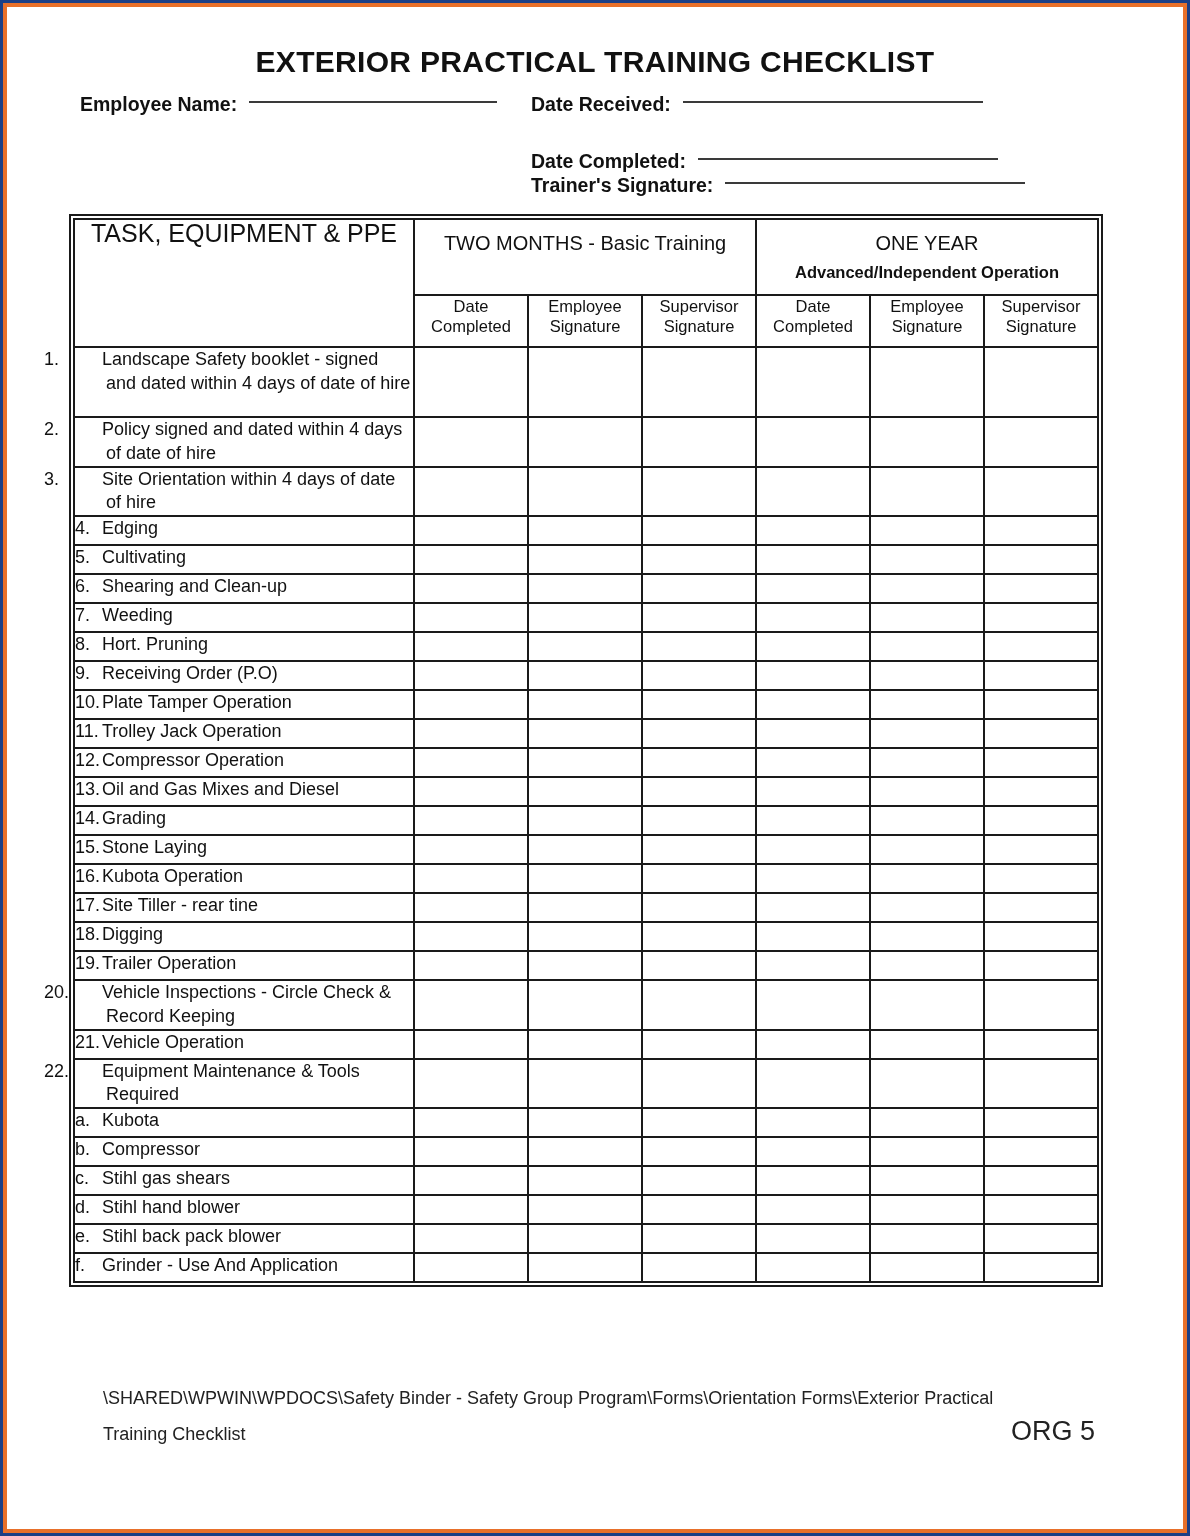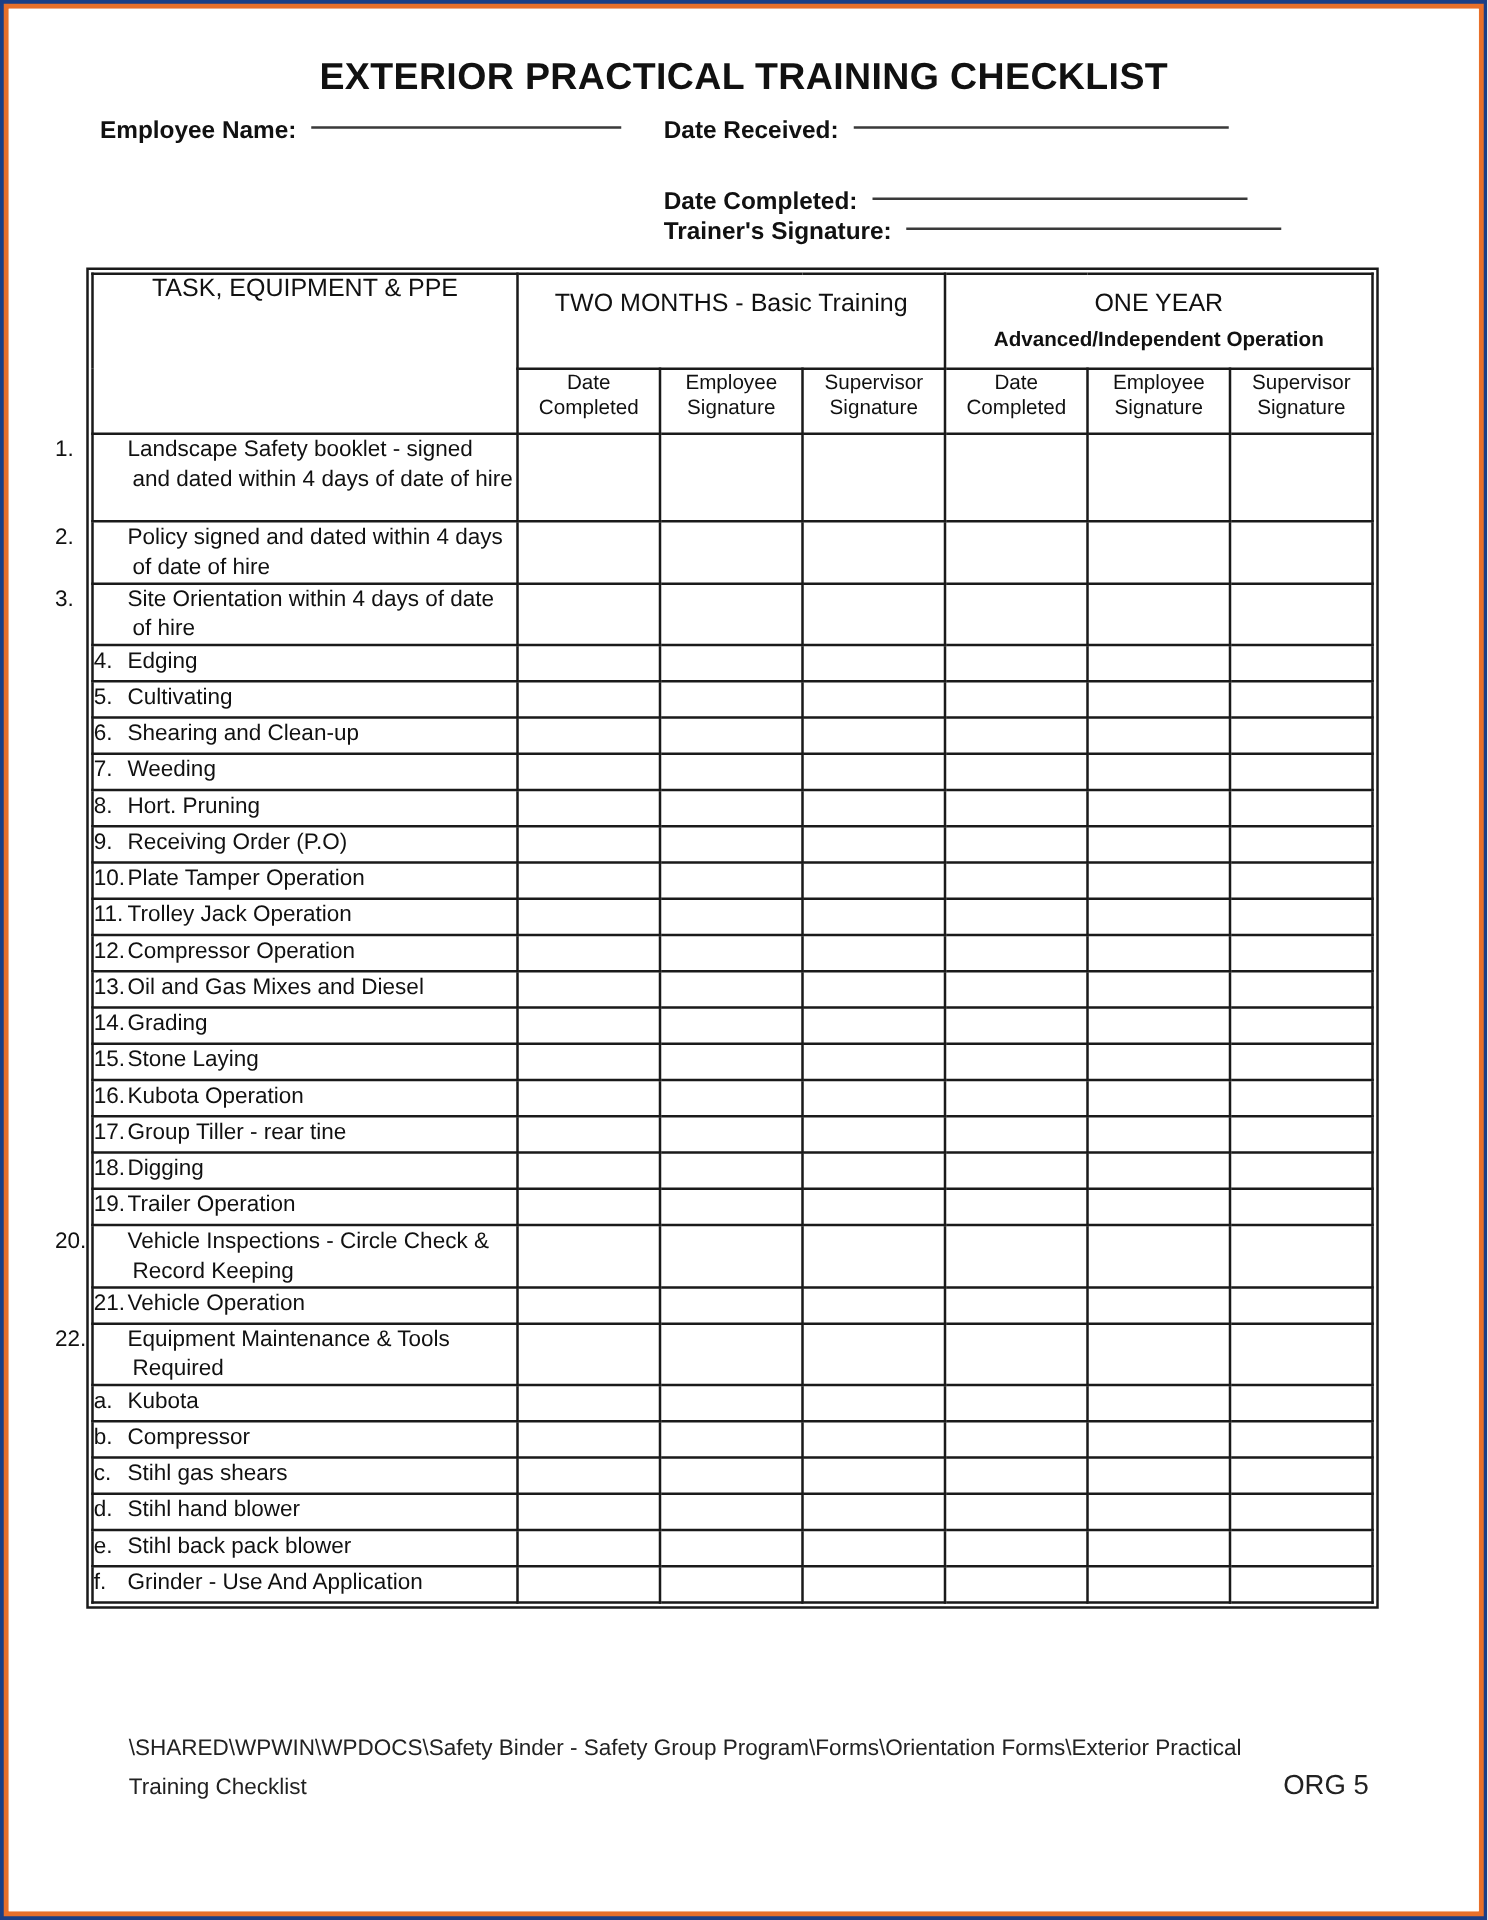--- a/index.html
+++ b/index.html
@@ -131,21 +131,21 @@
     display: block;
     font-size: 16.5px;
     font-weight: bold;
     padding-top: 8px;
     line-height: 1.15;
   }
 
   
   .task-head {
     vertical-align: bottom;
-    font-size: 20px;
+    font-size: 25px;
     font-weight: bold;
     padding: 0 0 4px 6px;
     line-height: 1.1;
   }
 
   
   .sub-head {
     text-align: center;
     font-size: 16.5px;
     font-weight: bold;
@@ -195,21 +195,21 @@
     line-height: 1.42;
     color: #222222;
   }
   #footer .fpath { display: block; }
   #footer .frow2 {
     display: flex;
     justify-content: space-between;
     align-items: baseline;
   }
   #footer .fcode {
-    font-size: 22px;
+    font-size: 27px;
     padding-right: 8px;
   }
 </style>
 </head>
 <body>
 
 <div id="page">
 
   <div id="edge-navy"></div>
   <div id="edge-orange"></div>
@@ -431,21 +431,21 @@
           <tr class="rs">
             <td class="task-cell"><span class="tk-body"><span class="tk-num">16.</span><span class="tk-txt">Kubota Operation</span></span></td>
             <td class="fill-cell"></td>
             <td class="fill-cell"></td>
             <td class="fill-cell"></td>
             <td class="fill-cell"></td>
             <td class="fill-cell"></td>
             <td class="fill-cell"></td>
           </tr>
           <tr class="rs">
-            <td class="task-cell"><span class="tk-body"><span class="tk-num">17.</span><span class="tk-txt">Group Tiller - rear tine</span></span></td>
+            <td class="task-cell"><span class="tk-body"><span class="tk-num">17.</span><span class="tk-txt">Site Tiller - rear tine</span></span></td>
             <td class="fill-cell"></td>
             <td class="fill-cell"></td>
             <td class="fill-cell"></td>
             <td class="fill-cell"></td>
             <td class="fill-cell"></td>
             <td class="fill-cell"></td>
           </tr>
           <tr class="rs">
             <td class="task-cell"><span class="tk-body"><span class="tk-num">18.</span><span class="tk-txt">Digging</span></span></td>
             <td class="fill-cell"></td>

